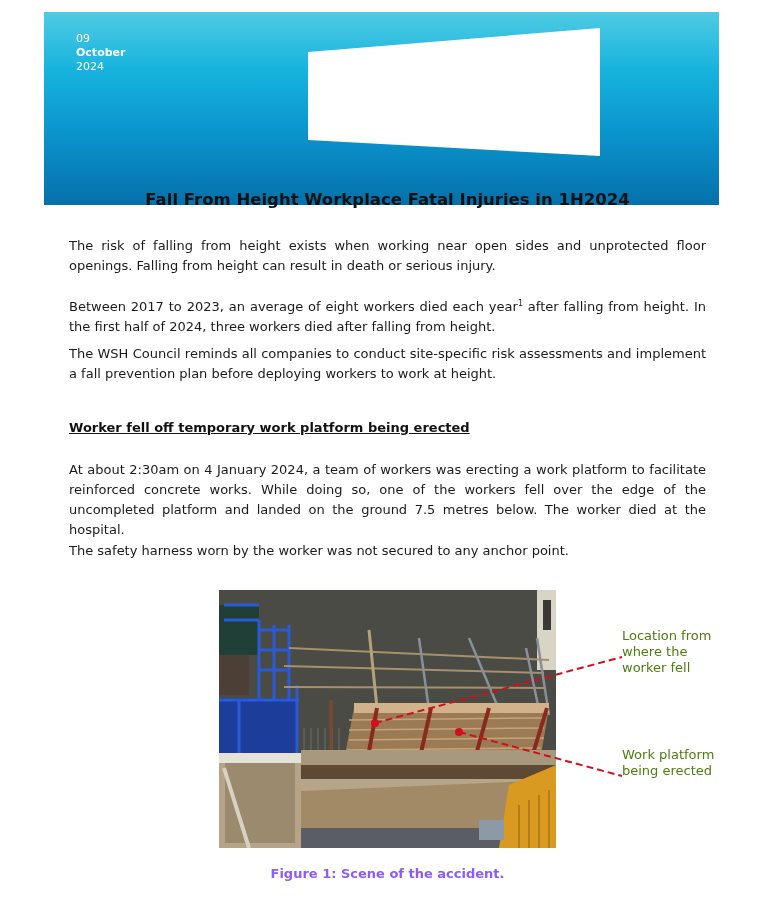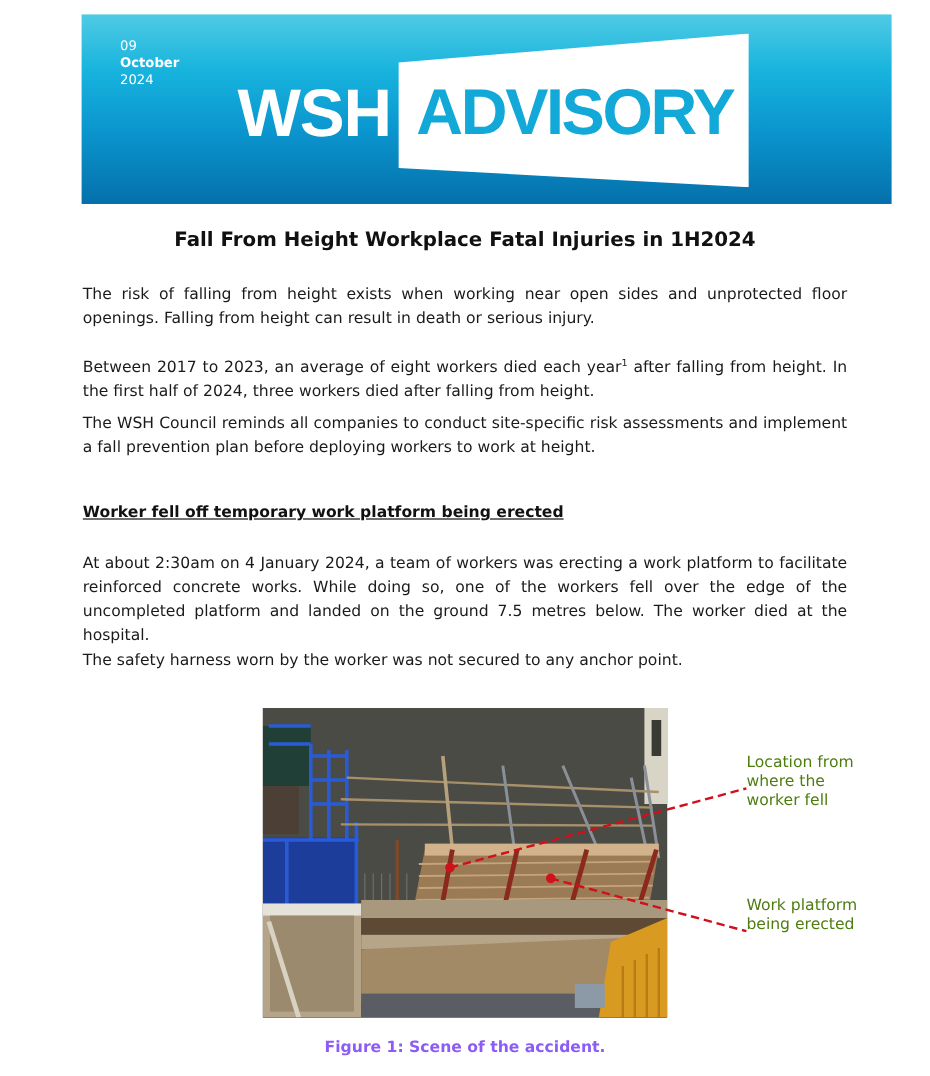--- a/index.html
+++ b/index.html
@@ -10,24 +10,24 @@
     body {
       width: 775px;
       height: 897px;
       position: relative;
       overflow: hidden;
       font-family: "DejaVu Sans", "Liberation Sans", sans-serif;
       color: #1a1a1a;
     }
     .banner {
       position: absolute;
-      left: 68px;
+      left: 44px;
       top: 12px;
       width: 675px;
-      height: 158px;
+      height: 193px;
       background: linear-gradient(180deg, #4fcbe4 0%, #17b3dd 30%, #0b97cf 60%, #0570ab 100%);
       overflow: hidden;
     }
     .date {
       position: absolute;
       left: 32px;
       top: 20px;
       color: #ffffff;
       font-size: 11px;
       line-height: 14px;
@@ -131,27 +131,25 @@
   </style>
 </head>
 <body>
 
 <div class="banner">
   <div class="date">
     <div>09</div>
     <div class="month">October</div>
     <div>2024</div>
   </div>
-  <div class="wsh">WSH</div>
   <div class="adv-panel">
     <svg width="292" height="128" viewBox="0 0 292 128">
       <polygon points="0,24 292,0 292,128 0,112" fill="#ffffff"></polygon>
     </svg>
   </div>
-  <div class="adv-text">ADVISORY</div>
 </div>
 
 <div class="title">Fall From Height Workplace Fatal Injuries in 1H2024</div>
 
 <p class="para" style="top:236px;">The risk of falling from height exists when working near open sides and unprotected floor openings. Falling from height can result in death or serious injury.</p>
 
 <p class="para" style="top:297px;"><span>Between 2017 to 2023, an average of eight workers died each year</span><sup>1</sup><span> after falling from height. In the first half of 2024, three workers died after falling from height.</span></p>
 
 <p class="para" style="top:344px;">The WSH Council reminds all companies to conduct site-specific risk assessments and implement a fall prevention plan before deploying workers to work at height.</p>
 

